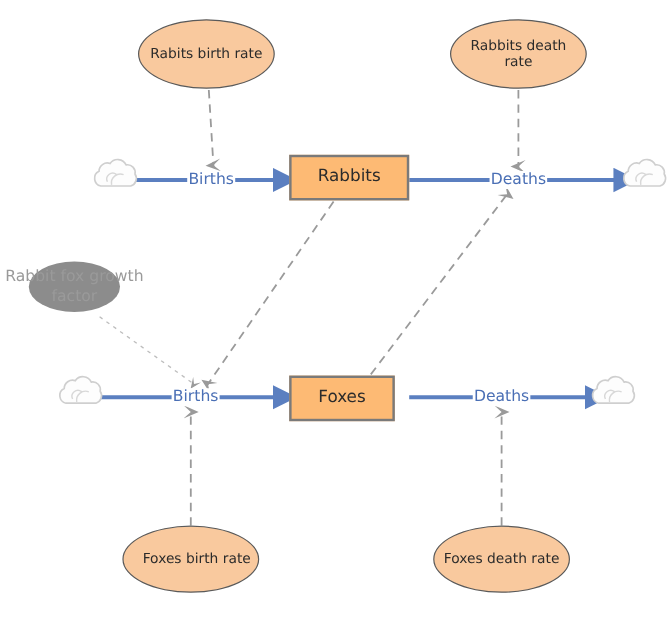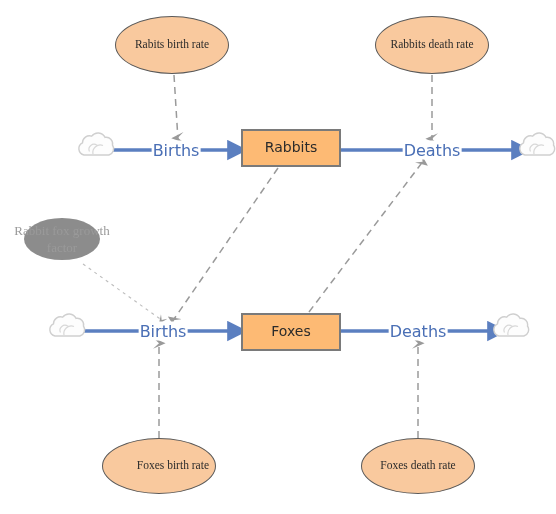--- a/index.html
+++ b/index.html
@@ -42,21 +42,20 @@
   }
   
   .converter {
     background: #f9c99e;
     border: 1.6px solid #5a5a5a;
     border-radius: 50%;
     color: #2b2b2b;
     font-size: 11.5px;
     line-height: 1.15;
     padding: 0 6px;
-    font-family: Liberation Serif, serif;
   }
   .converter.ghosted {
     background: #8c8c8c;
     border: none;
     color: #adadad;
     overflow: visible;
   }
   .ghost-label {
     position: absolute;
     width: 120px;
@@ -66,21 +65,21 @@
     color: #9a9a9a;
     font-size: 13px;
     line-height: 1.32;
     text-align: center;
     pointer-events: none;
   }
   
   .flowlabel {
     position: absolute;
     color: #4a6fb5;
-    font-size: 16px;
+    font-size: 13px;
     background: #ffffff;
     padding: 0 1px;
     white-space: nowrap;
     transform: translate(-50%, -50%);
   }
 </style>
 </head>
 <body>
 
 <div id="canvas">
@@ -144,21 +143,21 @@
                  a6.4,6.4 0 0 1 7.4,7.6 a6.6,6.6 0 0 1 -3.6,10 z"></path>
         <path d="M-5.5,1.5 a5,5 0 0 1 7.5,-6.2 M-2,4 a7.5,7.5 0 0 1 10,-8.5" fill="none" stroke="#d8d8d8" stroke-width="1.2"></path>
       </g>
     </g>
   </svg>
 
   <div class="node stock" style="left:241px; top:129px; width:100px; height:38px;">
     <span>Rabbits</span>
   </div>
 
-  <div class="node stock" style="left:241px; top:313px; width:100px; height:38px;">
+  <div class="node stock" style="left:241px; top:313px; width:88px; height:38px;">
     <span>Foxes</span>
   </div>
 
   <div class="node converter" style="left:115px; top:16px; width:114px; height:58px;">
     <span>Rabits birth rate</span>
   </div>
 
   <div class="node converter" style="left:375px; top:16px; width:114px; height:58px;">
     <span>Rabbits death rate</span>
   </div>

